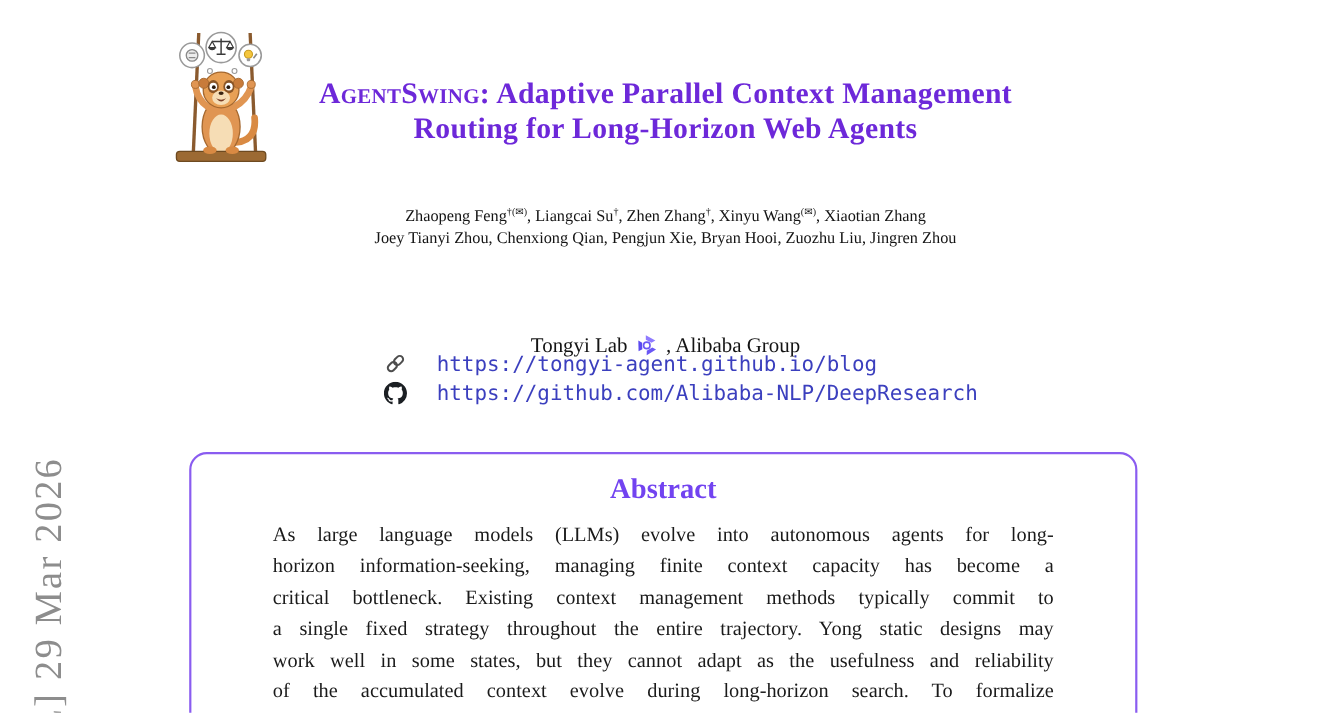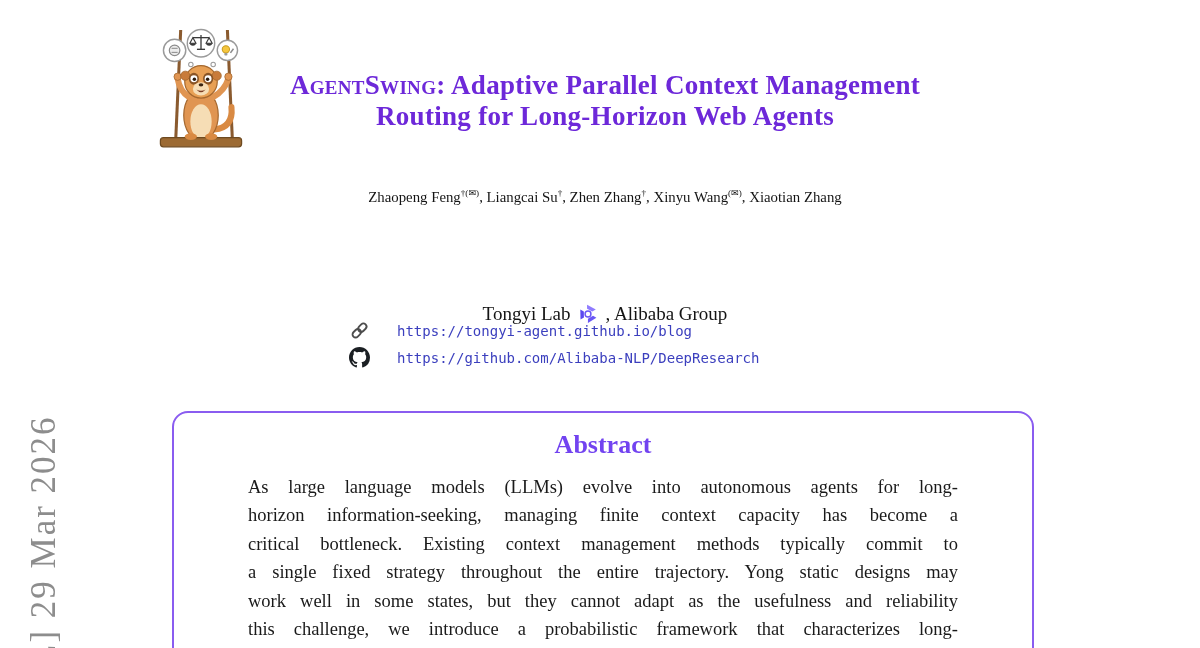--- a/index.html
+++ b/index.html
@@ -45,21 +45,21 @@
   }
   .tongyi-icon{display:inline-block;width:24px;height:22px;vertical-align:-5px;margin:0 5px 0 6px;}
   .tongyi-icon svg{width:24px;height:22px;}
   
   .links{position:absolute;left:348px;top:317px;}
   .link-row{display:flex;align-items:center;height:27px;}
   .link-row .icon{width:22px;height:22px;display:inline-flex;align-items:center;justify-content:center;}
   .link-row .url{
     margin-left:27px;
     font-family:"DejaVu Sans Mono", monospace;
-    font-size:14px;color:var(--link-blue);text-decoration:none;
+    font-size:19px;color:var(--link-blue);text-decoration:none;
   }
   
   .abstract-box{
     position:absolute;left:172px;top:411px;width:862px;height:420px;
     border:2.5px solid var(--box-border);border-radius:16px;
     box-sizing:border-box;background:#fff;
   }
   .abstract-heading{
     margin:17px 0 0 0;text-align:center;
     font-size:26px;font-weight:bold;color:var(--accent-purple);font-family:Liberation Serif, serif;
@@ -136,20 +136,21 @@
 
 <div class="title-block">
   <div class="t-line">
     <span class="sc">AgentSwing</span><span>: Adaptive Parallel Context Management</span>
   </div>
   <div class="t-line">Routing for Long-Horizon Web Agents</div>
 </div>
 
 <div class="authors">
     <div class="author-line">Zhaopeng Feng<sup>†(✉)</sup>, Liangcai Su<sup>†</sup>, Zhen Zhang<sup>†</sup>, Xinyu Wang<sup>(✉)</sup>, Xiaotian Zhang</div>
+    <div class="author-line">Joey Tianyi Zhou, Chenxiong Qian, Pengjun Xie, Bryan Hooi, Zuozhu Liu, Jingren Zhou</div>
   </div>
 
 <div class="affil">
   <span>Tongyi Lab</span><span class="tongyi-icon"><svg viewBox="0 0 24 24" aria-hidden="true">
       <g>
         <path d="M11 2 L20.5 7.2 L16.6 9.4 L11 6.3 Z" fill="#8f7bff"></path>
         <path d="M11 2 L20.5 7.2 L16.6 9.4 L11 6.3 Z" fill="#6a57f5" transform="rotate(120 12 12)"></path>
         <path d="M11 2 L20.5 7.2 L16.6 9.4 L11 6.3 Z" fill="#5b4af0" transform="rotate(240 12 12)"></path>
         <circle cx="12" cy="12" r="3.2" fill="none" stroke="#6a57f5" stroke-width="1.6"></circle>
       </g>
@@ -179,15 +180,16 @@
 </div>
 
 <div class="abstract-box">
   <div class="abstract-heading">Abstract</div>
   <div class="abstract-text">
       <div class="abs-line">As large language models (LLMs) evolve into autonomous agents for long-</div>
       <div class="abs-line">horizon information-seeking, managing finite context capacity has become a</div>
       <div class="abs-line">critical bottleneck. Existing context management methods typically commit to</div>
       <div class="abs-line">a single fixed strategy throughout the entire trajectory. Yong static designs may</div>
       <div class="abs-line">work well in some states, but they cannot adapt as the usefulness and reliability</div>
+      <div class="abs-line">of the accumulated context evolve during long-horizon search. To formalize</div>
       <div class="abs-line">this challenge, we introduce a probabilistic framework that characterizes long-</div>
     </div>
 </div>
 
 </body></html>

